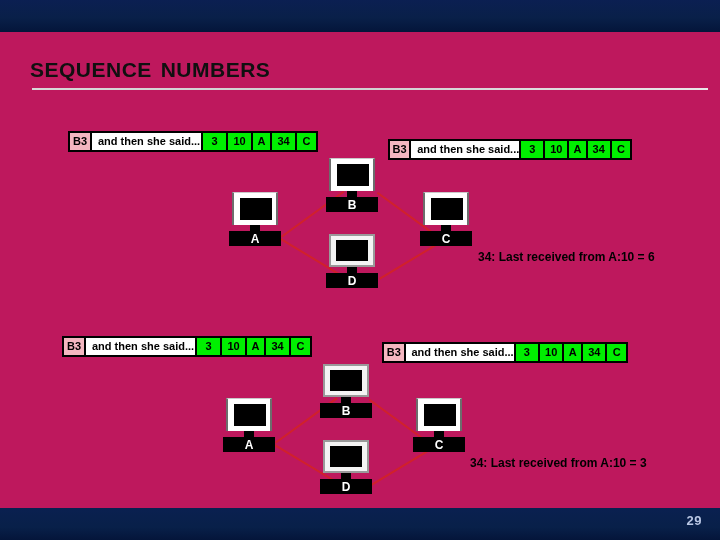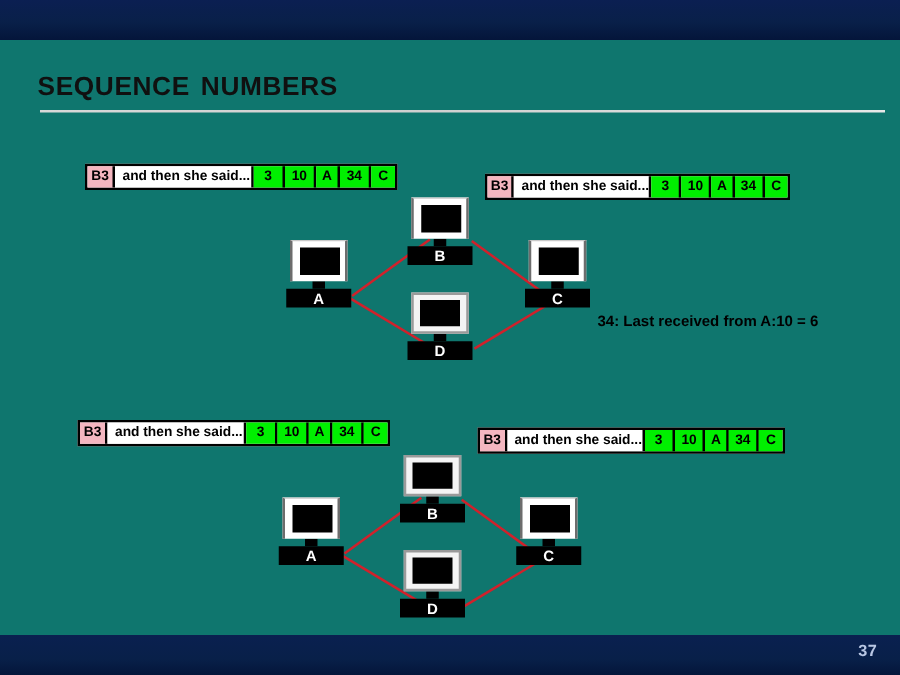--- a/index.html
+++ b/index.html
@@ -10,21 +10,21 @@
   body {
     width: 720px;
     height: 540px;
     position: relative;
     overflow: hidden;
     font-family: "Liberation Sans", sans-serif;
   }
   .slide {
     position: absolute;
     inset: 0;
-    background: #0f766e;
+    background: #be185d;
     text-decoration: underline;
   }
   
   .header-bar {
     position: absolute;
     left: 0; top: 0;
     width: 720px; height: 32px;
     background: linear-gradient(180deg, #0b1f52 0%, #092049 55%, #04153a 100%);
   }
   .footer-bar {
@@ -306,17 +306,18 @@
   <div class="node bezel" style="left:320px; top:440px;">
     <div class="monitor">
       <div class="screen"></div>
     </div>
     <div class="neck"></div>
     <div class="base">
       <span class="label">D</span>
     </div>
   </div>
 
+  <div class="annotation" style="left:470px; top:456px;">34: Last received from A:10 = 3</div>
 
   <div class="footer-bar"></div>
-  <div class="slide-number">37</div>
+  <div class="slide-number">29</div>
 
 </div>
 
 </body></html>

